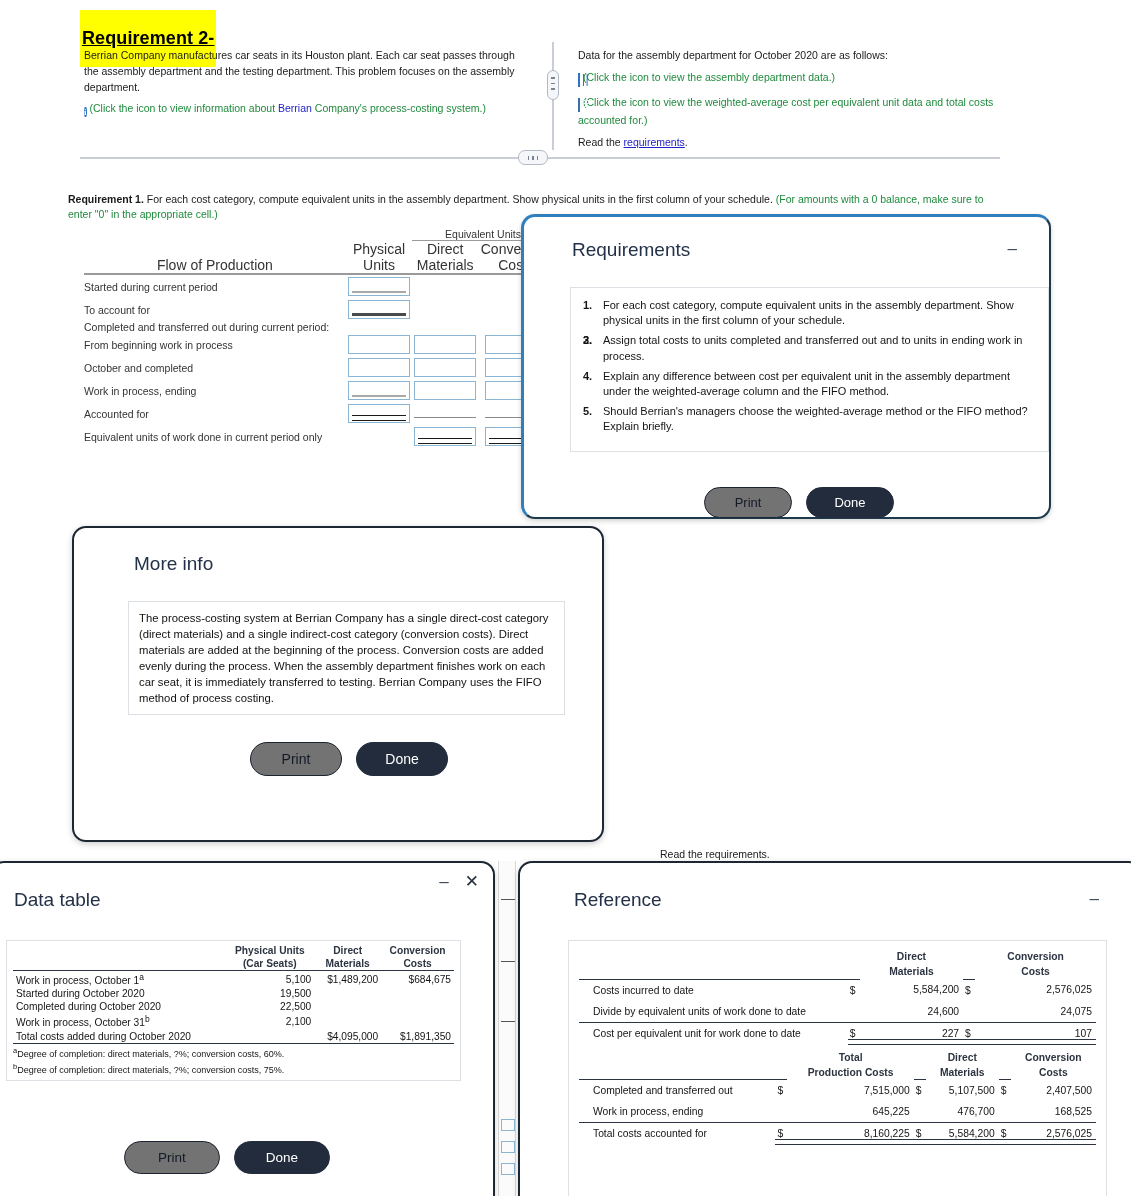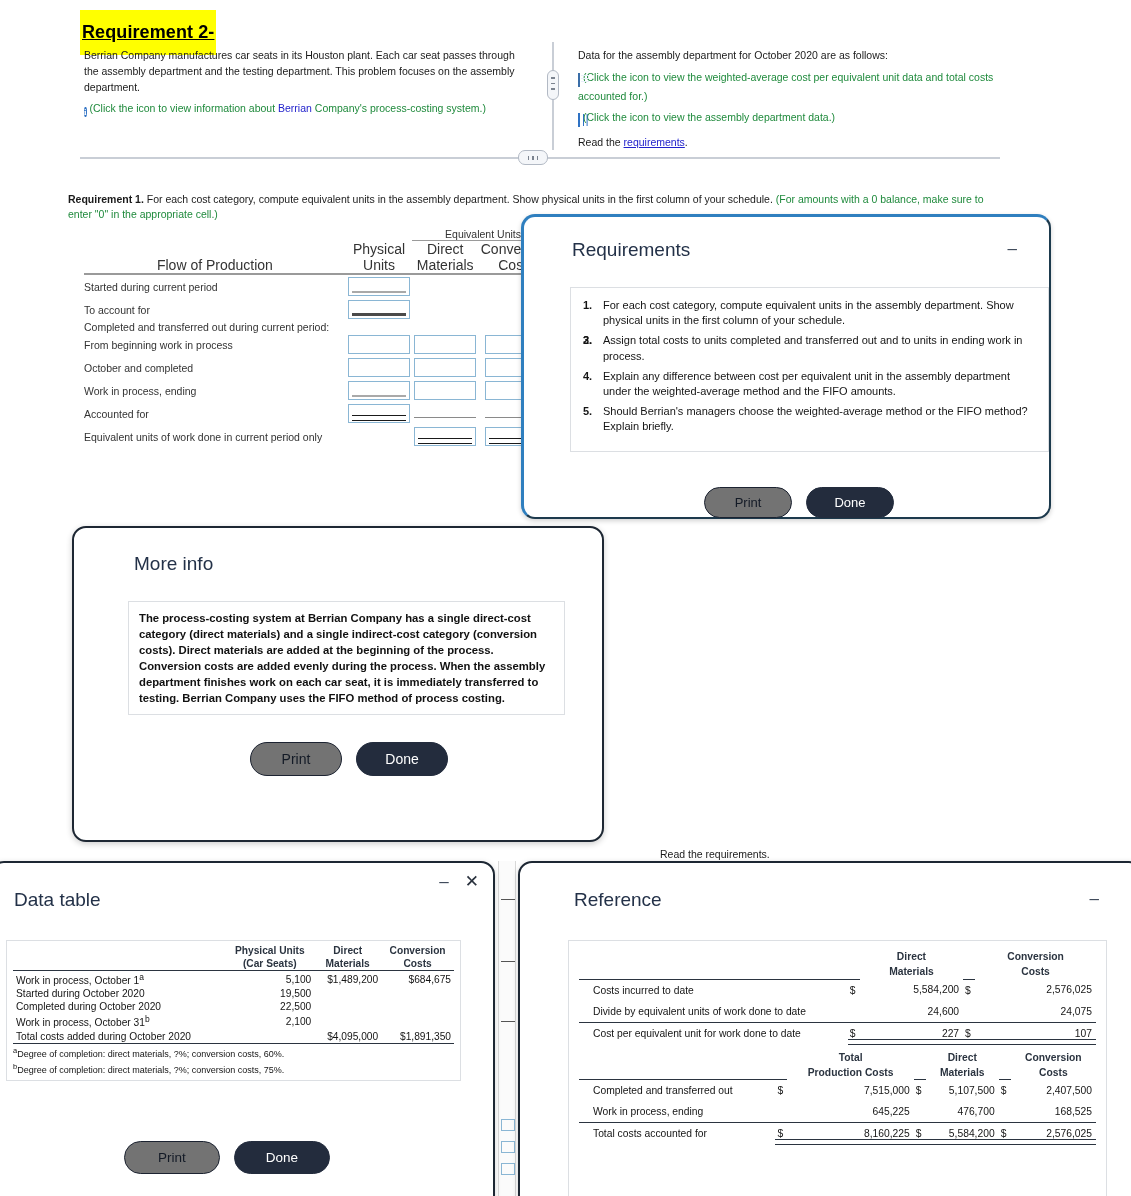--- a/index.html
+++ b/index.html
@@ -13,21 +13,21 @@
   #root { position: relative; width: 1131px; height: 1196px; }
 
   
   .page { position: absolute; left: 0; top: 0; width: 1131px; height: 1196px; }
 
   .req-title-wrap { position: absolute; left: 80px; top: 10px; }
   .req-title {
     display: inline-block;
     font-size: 18px; font-weight: bold; color: #000;
     background: #ffff00; text-decoration: underline;
-    padding: 12px 2px; letter-spacing: .1px;
+    padding: 18px 2px; letter-spacing: .1px;
   }
 
   .hdr { position: absolute; top: 48px; font-size: 10.5px; color: #1a1a1a; line-height: 1.5; }
   .hdr-left  { left: 84px; width: 440px; }
   .hdr-right { left: 578px; width: 420px; }
   .hdr p { margin: 0 0 6px 0; }
   .green { color: #1f8a3c; }
   .blue  { color: #2222cc; }
   .linkish { color: #2222cc; text-decoration: underline; }
 
@@ -146,21 +146,21 @@
   }
   #mdl-requirements .btnrow { position: absolute; left: 180px; top: 270px; }
 
   
   #mdl-moreinfo {
     left: 72px; top: 526px; width: 532px; height: 316px;
     border: 2px solid #1d2733;
     box-shadow: 0 2px 6px rgba(0,0,0,.2);
   }
   #mdl-moreinfo .modal-title { position: absolute; left: 60px; top: 25px; }
-  #mdl-moreinfo .modal-body-box { position: absolute; left: 54px; top: 73px; width: 437px; padding: 8px 10px; font-weight: bold; }
+  #mdl-moreinfo .modal-body-box { position: absolute; left: 54px; top: 73px; width: 437px; padding: 8px 10px; }
   #mdl-moreinfo .modal-body-box p { margin: 0; font-size: 11.3px; color: #111; line-height: 1.42; }
   #mdl-moreinfo .btnrow { position: absolute; left: 176px; top: 214px; }
   #mdl-moreinfo .btn { font-size: 14px; width: 92px; padding: 8px 0; }
 
   
   #mdl-datatable {
     left: -10px; top: 861px; width: 505px; height: 348px;
     border: 2px solid #1d2733; border-radius: 14px;
     box-shadow: 0 2px 6px rgba(0,0,0,.18);
   }
@@ -235,24 +235,24 @@
       <div class="vsplit-grip">
           <i></i>
           <i></i>
           <i></i>
         </div>
     </div>
 
     <div class="hdr hdr-right">
       <p>Data for the assembly department for October 2020 are as follows:</p>
       <p>
-        <span class="icon-inline"><span class="ico-book"></span></span><span class="green">(Click the icon to view the weighted-average cost per equivalent unit data and total costs accounted for.)</span>
+        <span class="icon-inline"><span class="ico-grid"></span></span><span class="green">(Click the icon to view the assembly department data.)</span>
       </p>
       <p>
-        <span class="icon-inline"><span class="ico-grid"></span></span><span class="green">(Click the icon to view the assembly department data.)</span>
+        <span class="icon-inline"><span class="ico-book"></span></span><span class="green">(Click the icon to view the weighted-average cost per equivalent unit data and total costs accounted for.)</span>
       </p>
       <p><span>Read the </span><a class="linkish" href="#">requirements</a><span>.</span></p>
     </div>
 
     <div class="hsplit">
       <div class="hsplit-grip">
           <i></i>
           <i></i>
           <i></i>
         </div>
@@ -382,21 +382,21 @@
   </div>
 
   <div class="modal" id="mdl-requirements">
     <div class="modal-title">Requirements</div>
     <div class="win-min">–</div>
     <div class="modal-body-box">
       <ul class="reqlist">
         <li><span class="num">1.</span><span>For each cost category, compute equivalent units in the assembly department. Show physical units in the first column of your schedule.</span></li>
         <li><span class="num">2.</span></li>
         <li><span class="num">3.</span><span>Assign total costs to units completed and transferred out and to units in ending work in process.</span></li>
-        <li><span class="num">4.</span><span>Explain any difference between cost per equivalent unit in the assembly department under the weighted-average method and the FIFO amounts.</span></li>
+        <li><span class="num">4.</span><span>Explain any difference between cost per equivalent unit in the assembly department under the weighted-average column and the FIFO method.</span></li>
         <li><span class="num">5.</span><span>Should Berrian's managers choose the weighted-average method or the FIFO method? Explain briefly.</span></li>
       </ul>
     </div>
     <div class="btnrow">
       <div class="btn btn-print">Print</div>
       <div class="btn btn-done">Done</div>
     </div>
   </div>
 
   <div class="modal" id="mdl-moreinfo">

